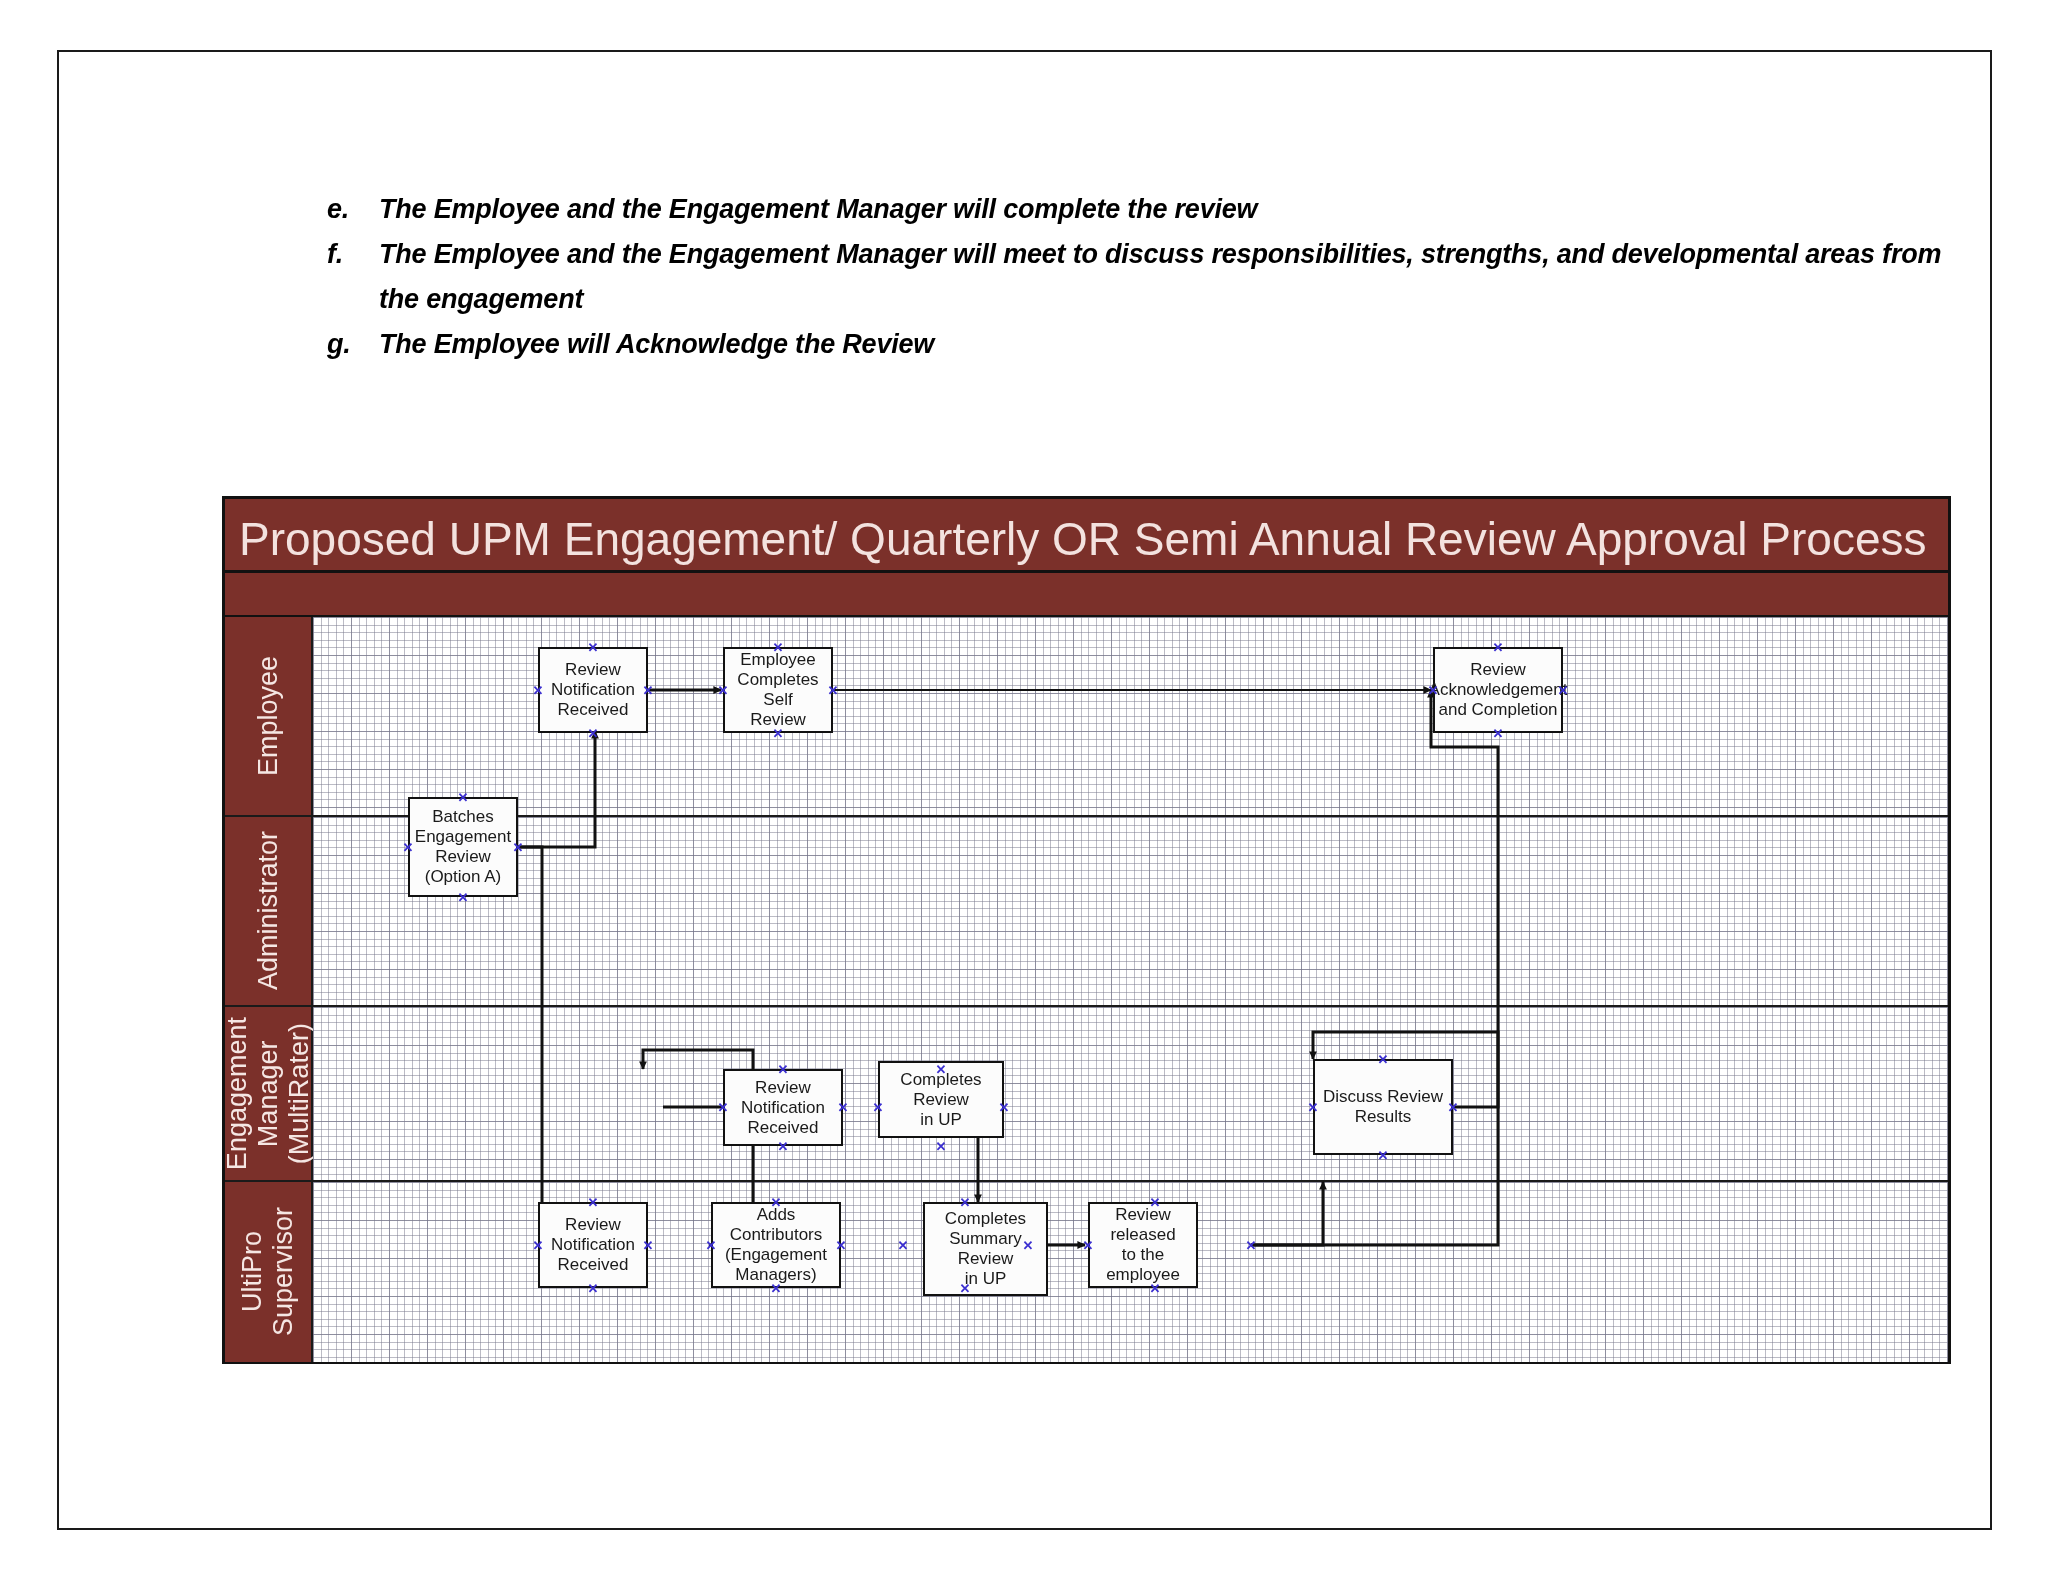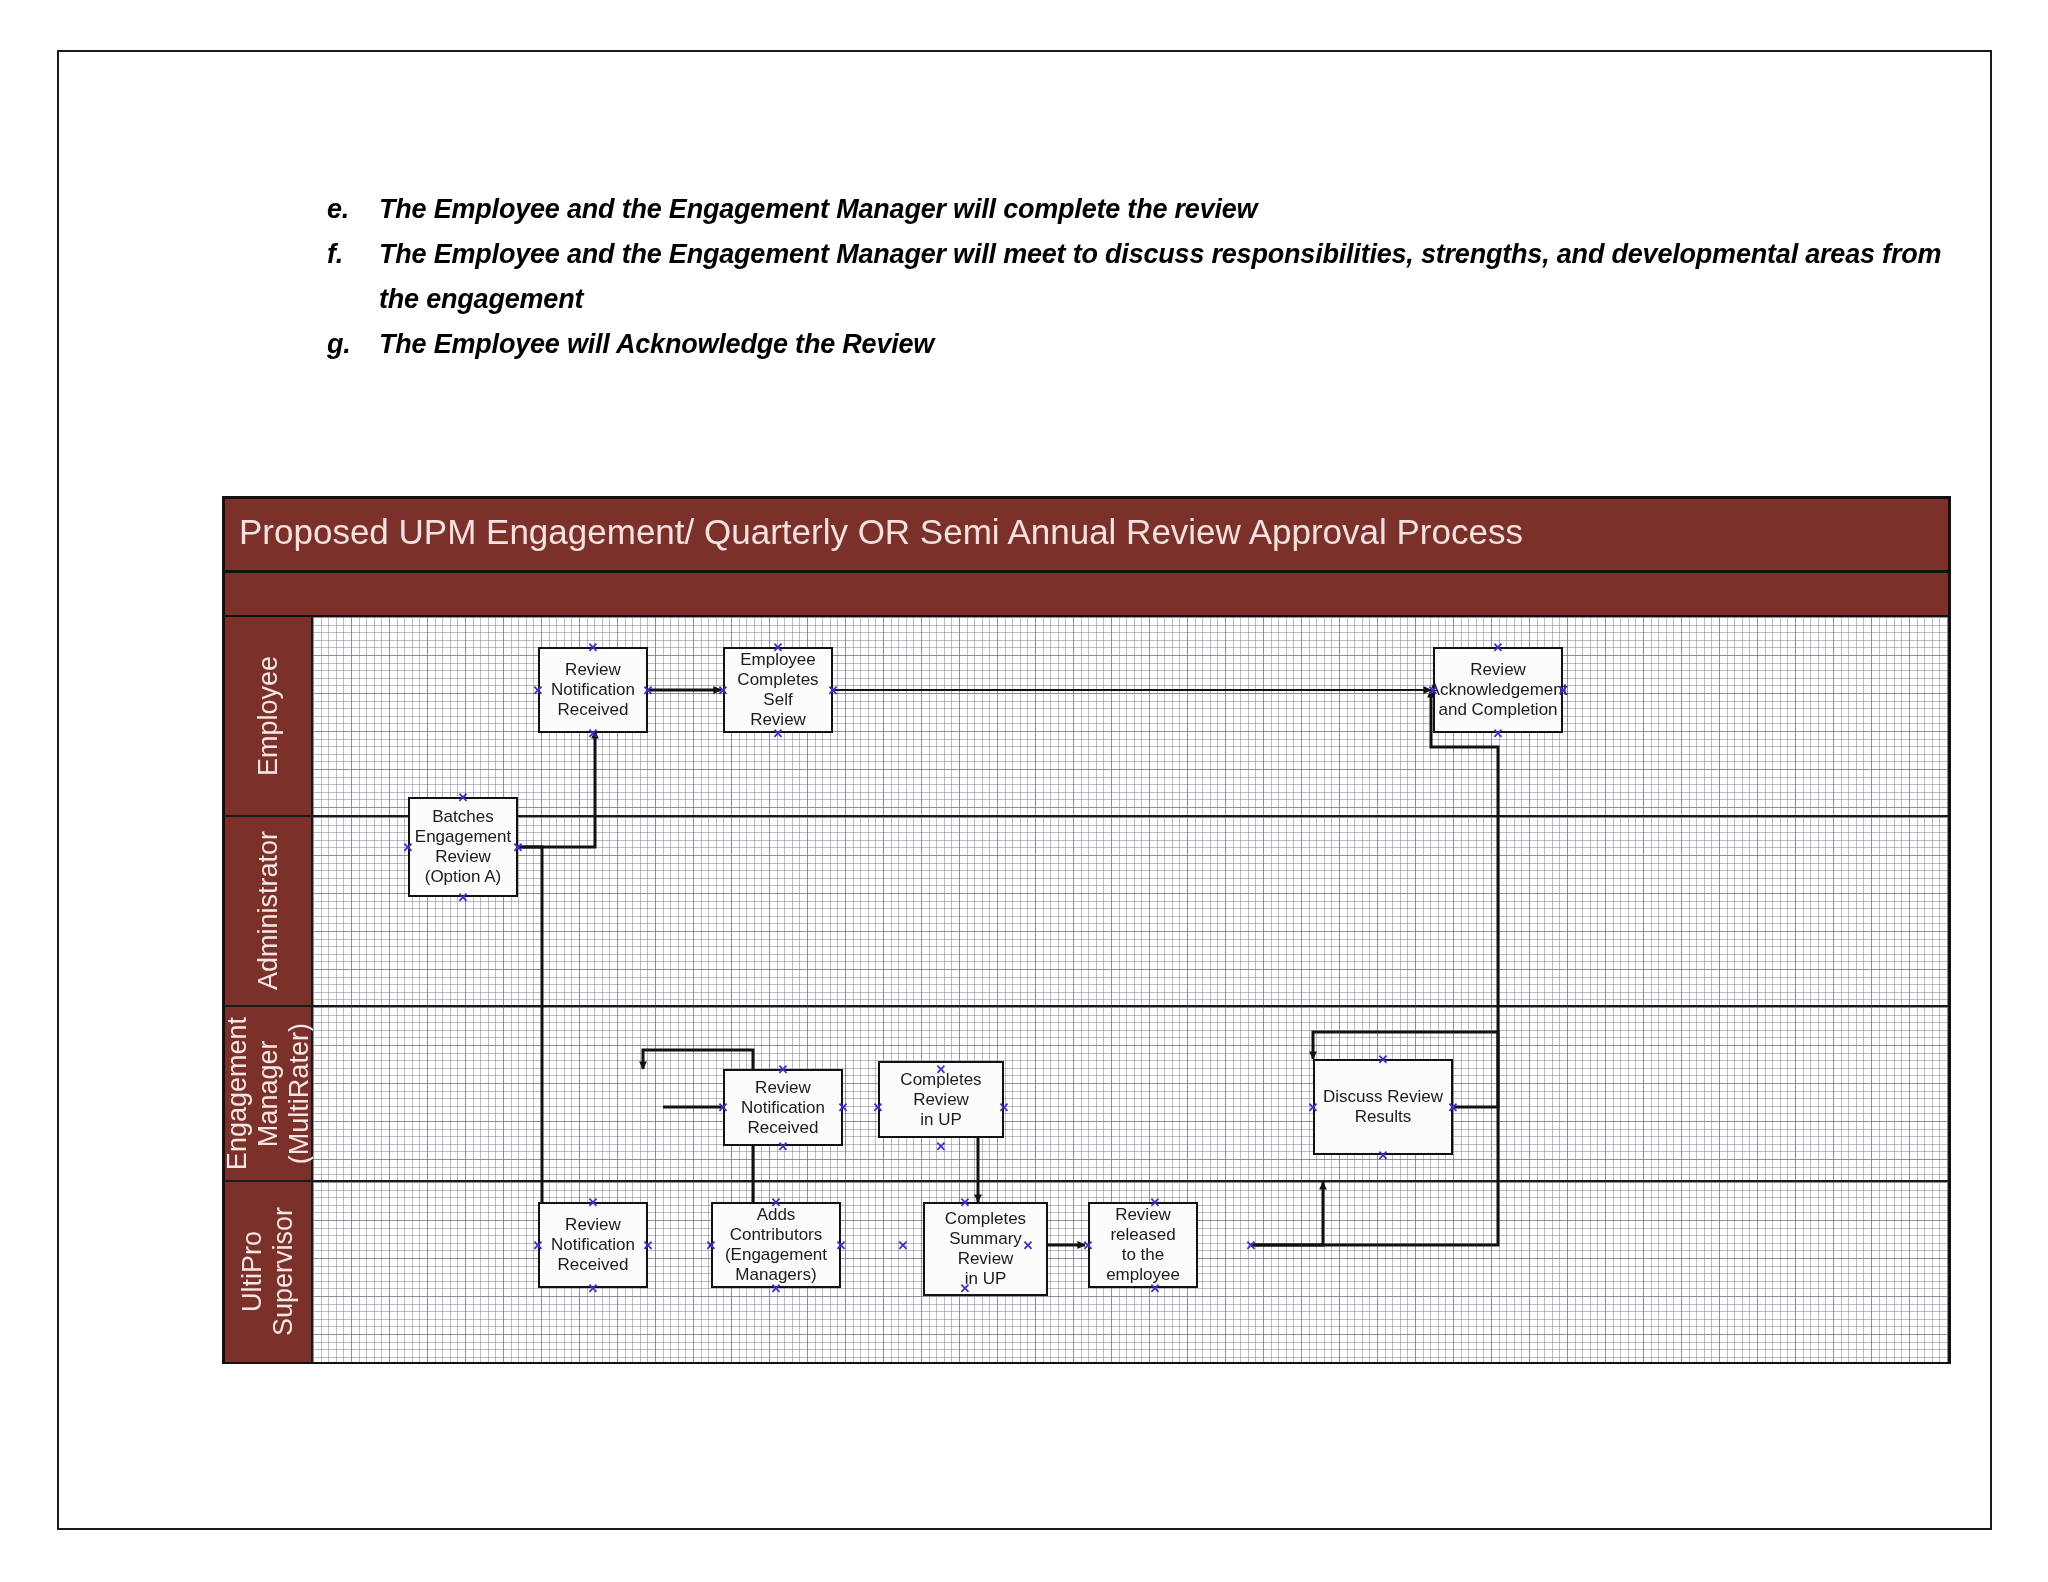--- a/index.html
+++ b/index.html
@@ -83,21 +83,21 @@
     width: 100%;
     height: 74px;
     background: #7B302A;
     box-sizing: border-box;
     border-bottom: 3px solid #111111;
   }
   #diagram-title {
     position: absolute;
     left: 14px;
     top: 13px;
-    font-size: 35px;
+    font-size: 46px;
     color: #F3E2DF;
     font-weight: normal;
     white-space: nowrap;
   }
   #diagram-subbar {
     position: absolute;
     left: 0;
     top: 74px;
     width: 100%;
     height: 44px;

